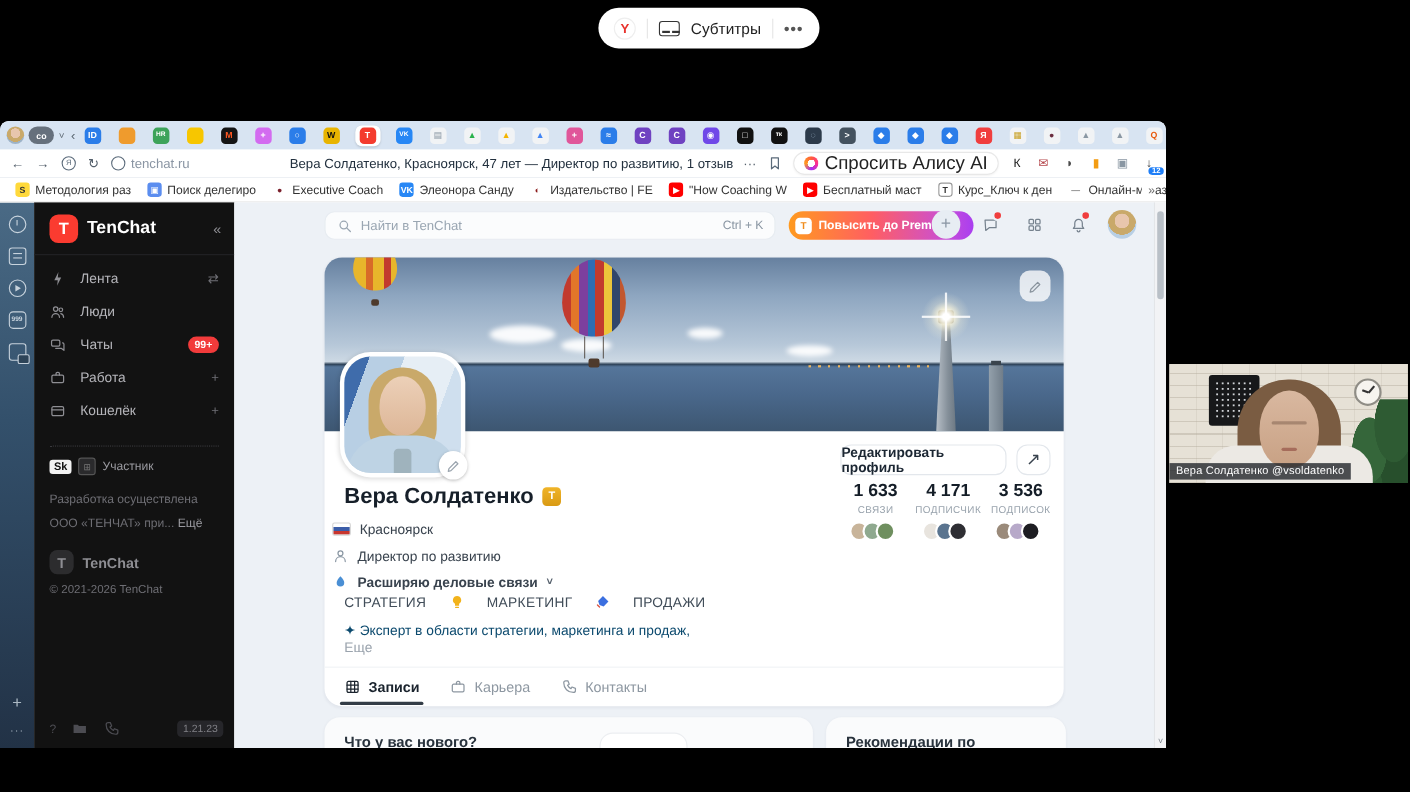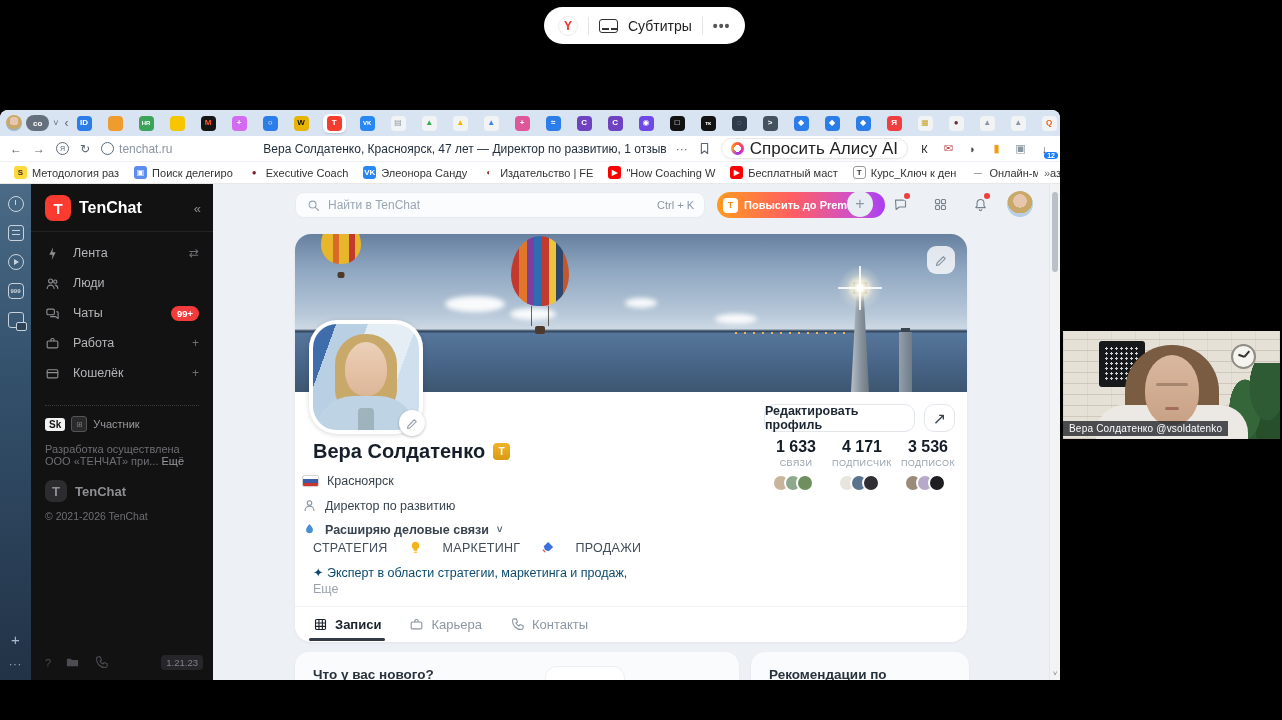--- a/index.html
+++ b/index.html
@@ -96,21 +96,21 @@
 .ts-item .ic{color:#8e8e93;width:16px;display:flex}
 .ts-right{margin-left:auto;color:#6f6f75;font-size:12px}
 .badge99{margin-left:auto;background:#f23b3b;color:#fff;font-size:9.5px;font-weight:bold;border-radius:9px;padding:2px 6px}
 .ts-links{padding:12px 14px 0;display:flex;flex-direction:column;gap:5px}
 .ts-link{color:#73737a;font-size:11px;line-height:14px}
 .ts-dots{margin:11px 14px 8px;border-top:1px dotted #3a3a3e}
 .ts-sk{display:flex;align-items:center;gap:6px;padding:2px 14px}
 .sk1{background:#f2f2f2;color:#111;font-weight:bold;font-size:10px;border-radius:3px;padding:1px 4px}
 .sk2{width:16px;height:16px;border:1px solid #555;border-radius:3px;color:#777;font-size:8px;display:flex;align-items:center;justify-content:center;background:#2a2a2c}
 .ts-sk .lbl{color:#9a9aa0;font-size:11px}
-.ts-dev{padding:9px 14px 0;color:#6e6e74;font-size:11px;line-height:12px}
+.ts-dev{padding:9px 14px 0;color:#6e6e74;font-size:11px;line-height:22px}
 .ts-dev .more{color:#9a9aa0}
 .ts-brand2{display:flex;gap:8px;align-items:center;padding:13px 14px 0}
 .ts-logo2{width:22px;height:22px;border-radius:7px;background:#2c2c2e;color:#cfcfd2;font-weight:bold;font-size:12px;display:flex;align-items:center;justify-content:center}
 .ts-brand2 span{color:#8e8e93;font-weight:bold;font-size:13px}
 .ts-copy{padding:8px 14px;color:#6e6e74;font-size:10.5px}
 .ts-foot{position:absolute;bottom:10px;left:14px;right:10px;display:flex;align-items:center;gap:14px;color:#4c4c52;font-size:11px}
 .ts-foot .ic{display:flex;color:#4c4c52}
 .ts-ver{margin-left:auto;background:#26262a;color:#808086;font-size:9.5px;border-radius:4px;padding:2px 5px}
 
 

